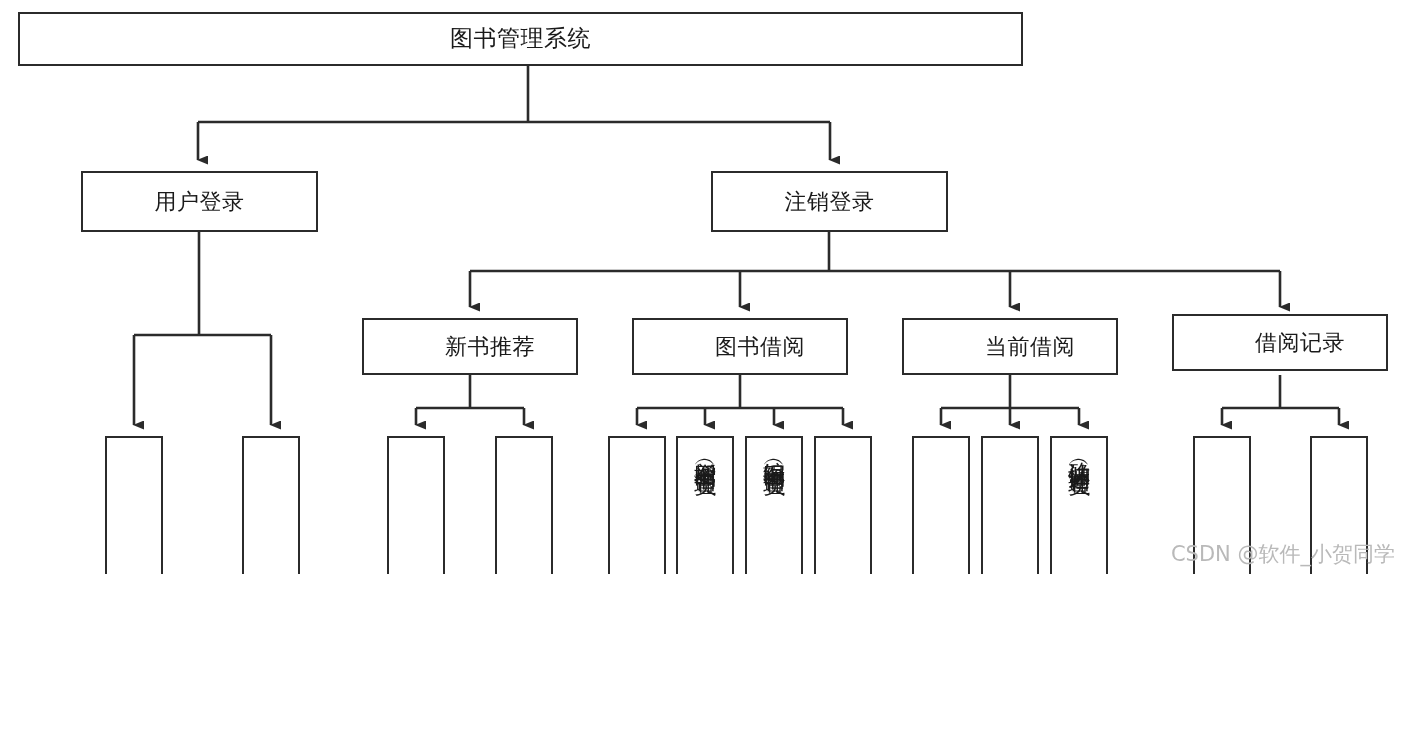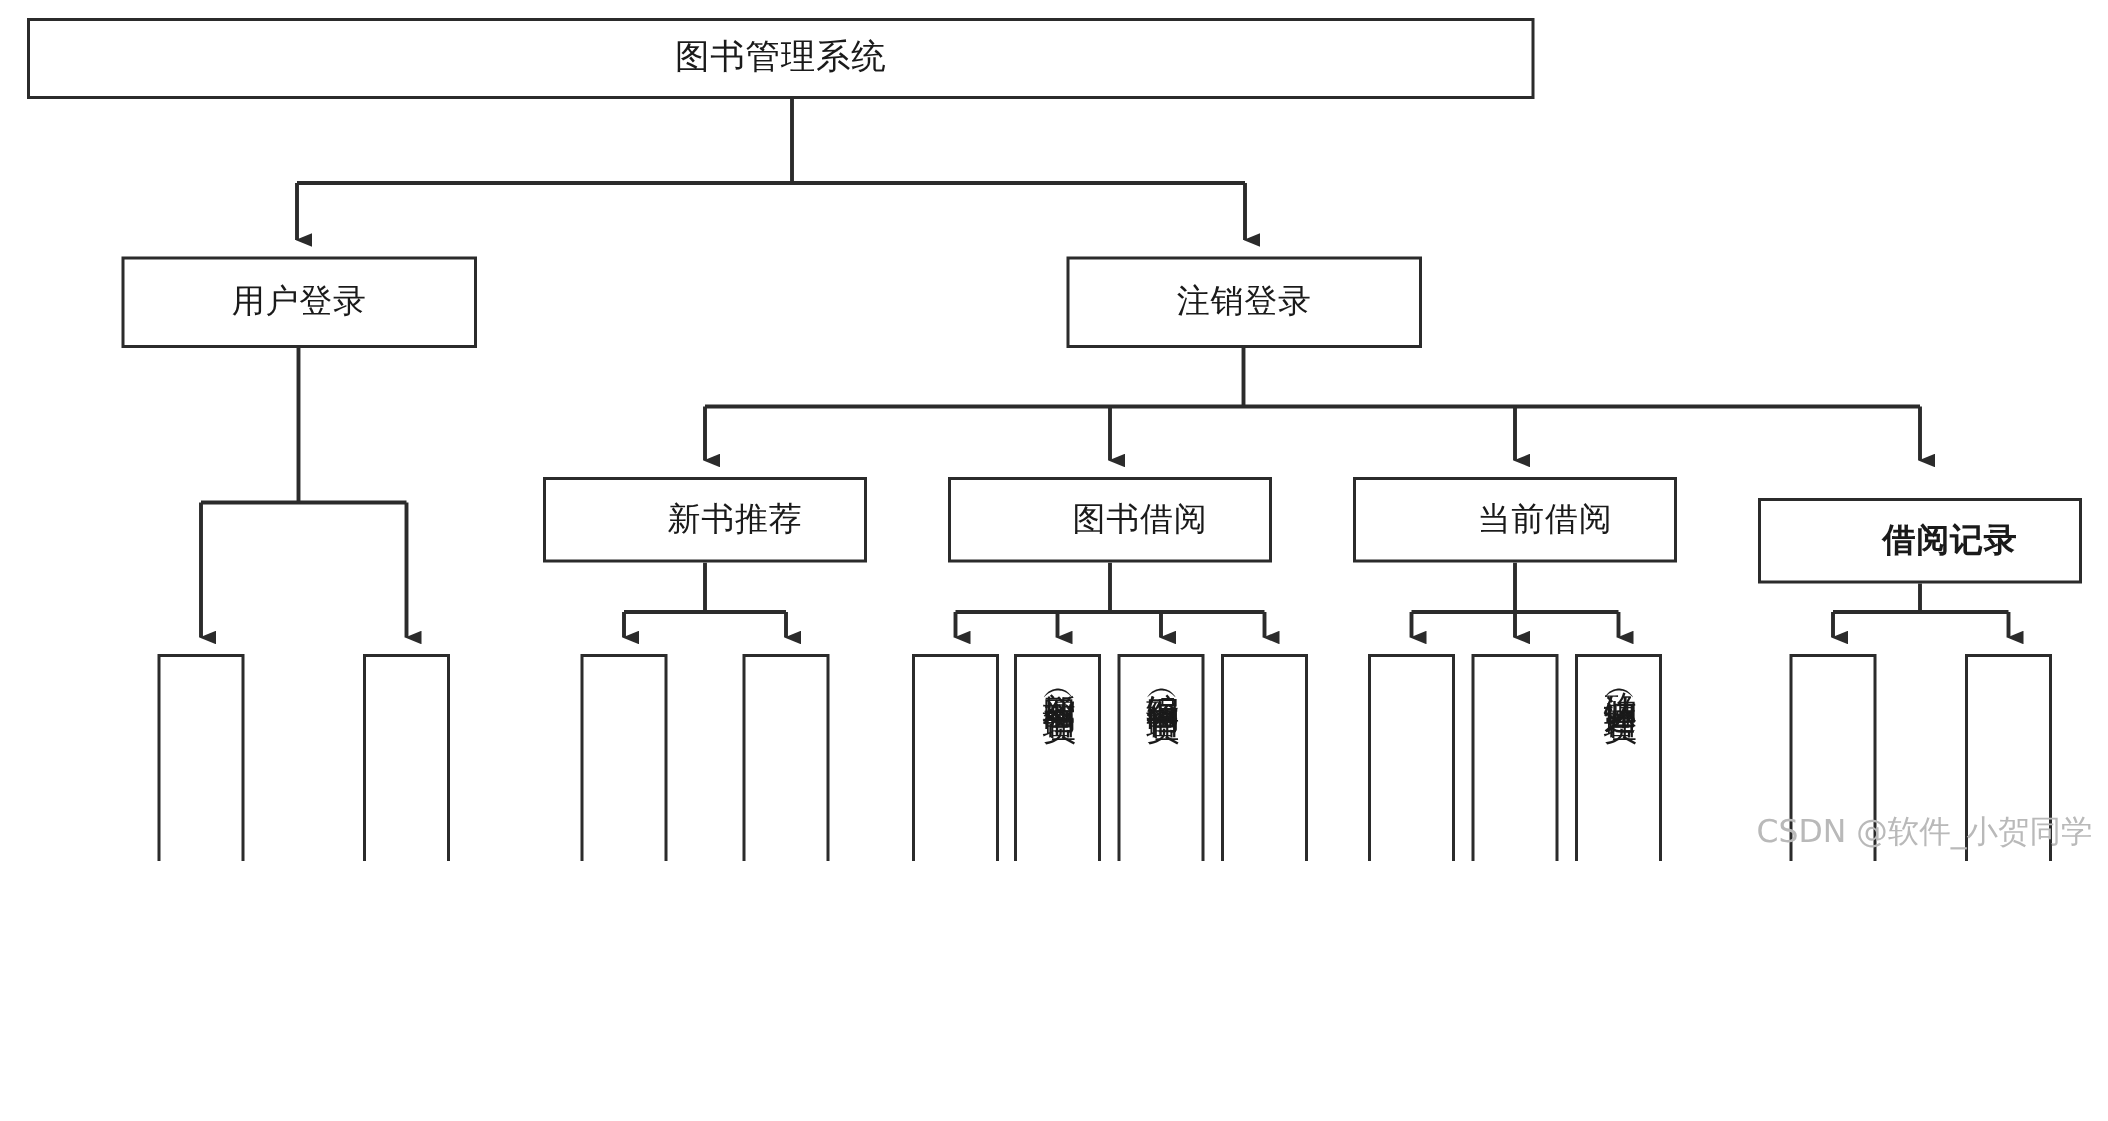--- a/index.html
+++ b/index.html
@@ -149,21 +149,21 @@
   </div>
 
   <div class="node node-l3" style="left:902px; top:318px; width:216px; height:57px;">
     <span class="label">当前借阅</span>
   </div>
 
   <div class="node node-l3" style="left:632px; top:318px; width:216px; height:57px;">
     <span class="label">图书借阅</span>
   </div>
 
-  <div class="node node-l3" style="left:1172px; top:332px; width:216px; height:57px;font-weight:bold;">
+  <div class="node node-l3" style="left:1172px; top:314px; width:216px; height:57px;">
     <span class="label">借阅记录</span>
   </div>
 
   <div class="node node-leaf align-mid" style="left:105px; top:436px; width:58px; height:300px;">
     <span class="label">用户登录</span>
   </div>
 
   <div class="node node-leaf align-mid" style="left:242px; top:436px; width:58px; height:300px;">
     <span class="label">注销登录</span>
   </div>

